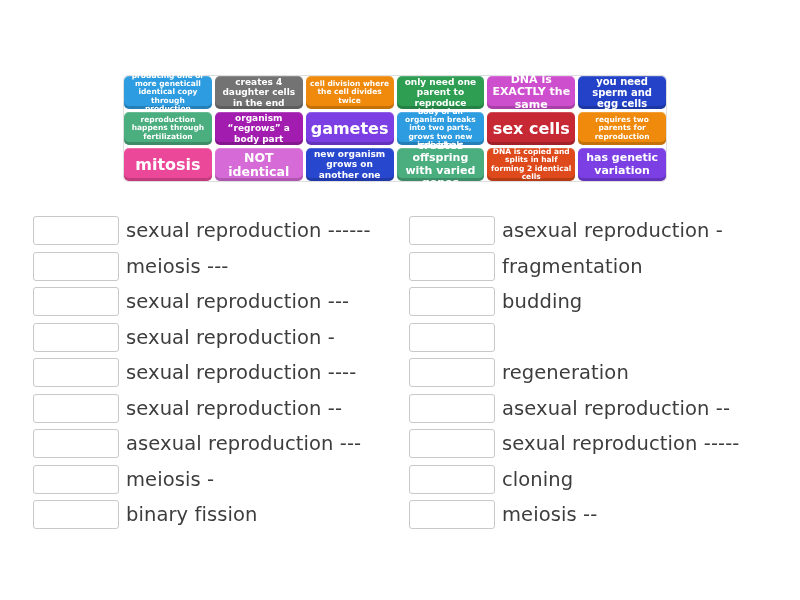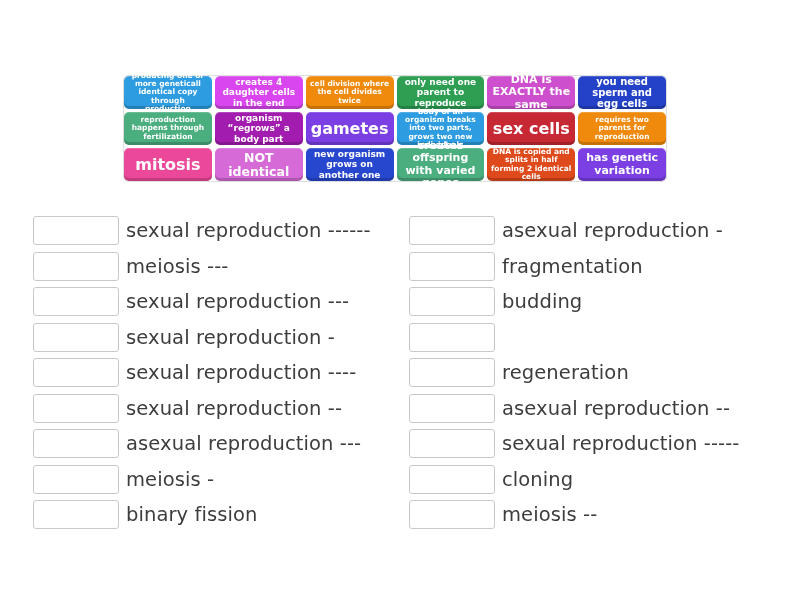--- a/index.html
+++ b/index.html
@@ -43,21 +43,21 @@
   }
 </style>
 </head>
 <body>
 
 <div class="tile-bank">
   <div class="tile-grid">
       <div class="tile" style="background: rgb(45, 156, 224);">
         <span style="font-size: 7.5px;">producing one or more geneticall identical copy through production</span>
       </div>
-      <div class="tile" style="background: #d946ef; justify-content: flex-end;">
+      <div class="tile" style="background: #737373; justify-content: flex-end;">
         <span style="font-size: 9px;">creates 4 daughter cells in the end</span>
       </div>
       <div class="tile" style="background: rgb(239, 138, 13);">
         <span style="font-size: 7.5px;">cell division where the cell divides twice</span>
       </div>
       <div class="tile" style="background: rgb(46, 158, 83);">
         <span style="font-size: 9px;">only need one parent to reproduce</span>
       </div>
       <div class="tile" style="background: rgb(206, 79, 206);">
         <span style="font-size: 11px;">DNA is EXACTLY the same</span>

